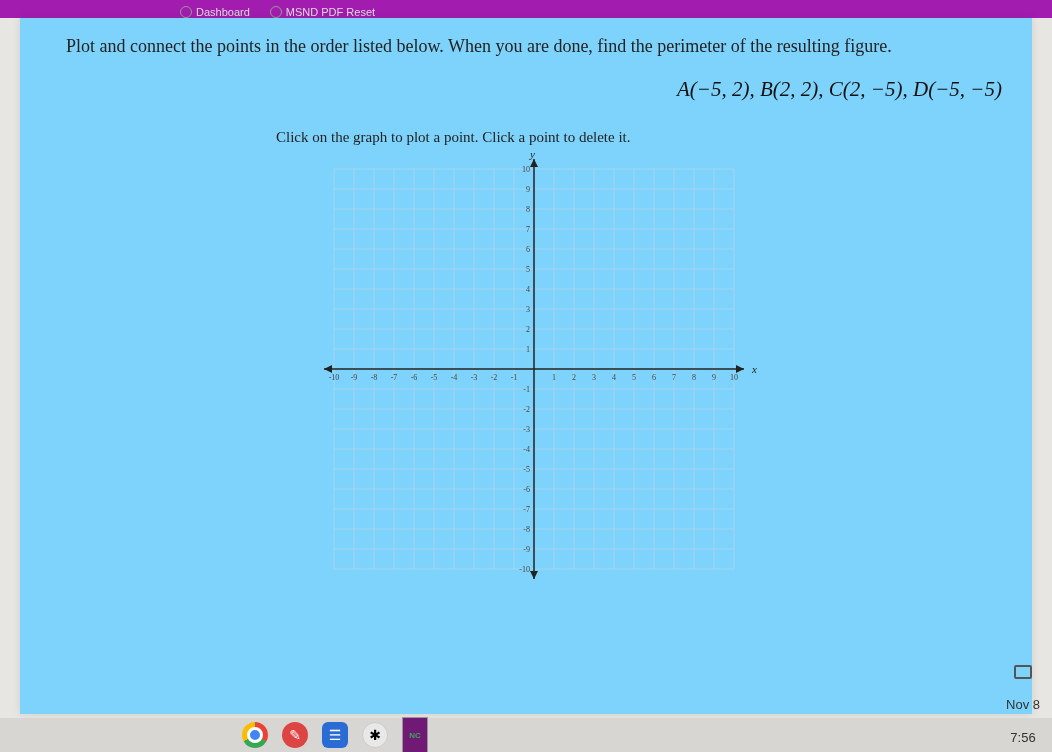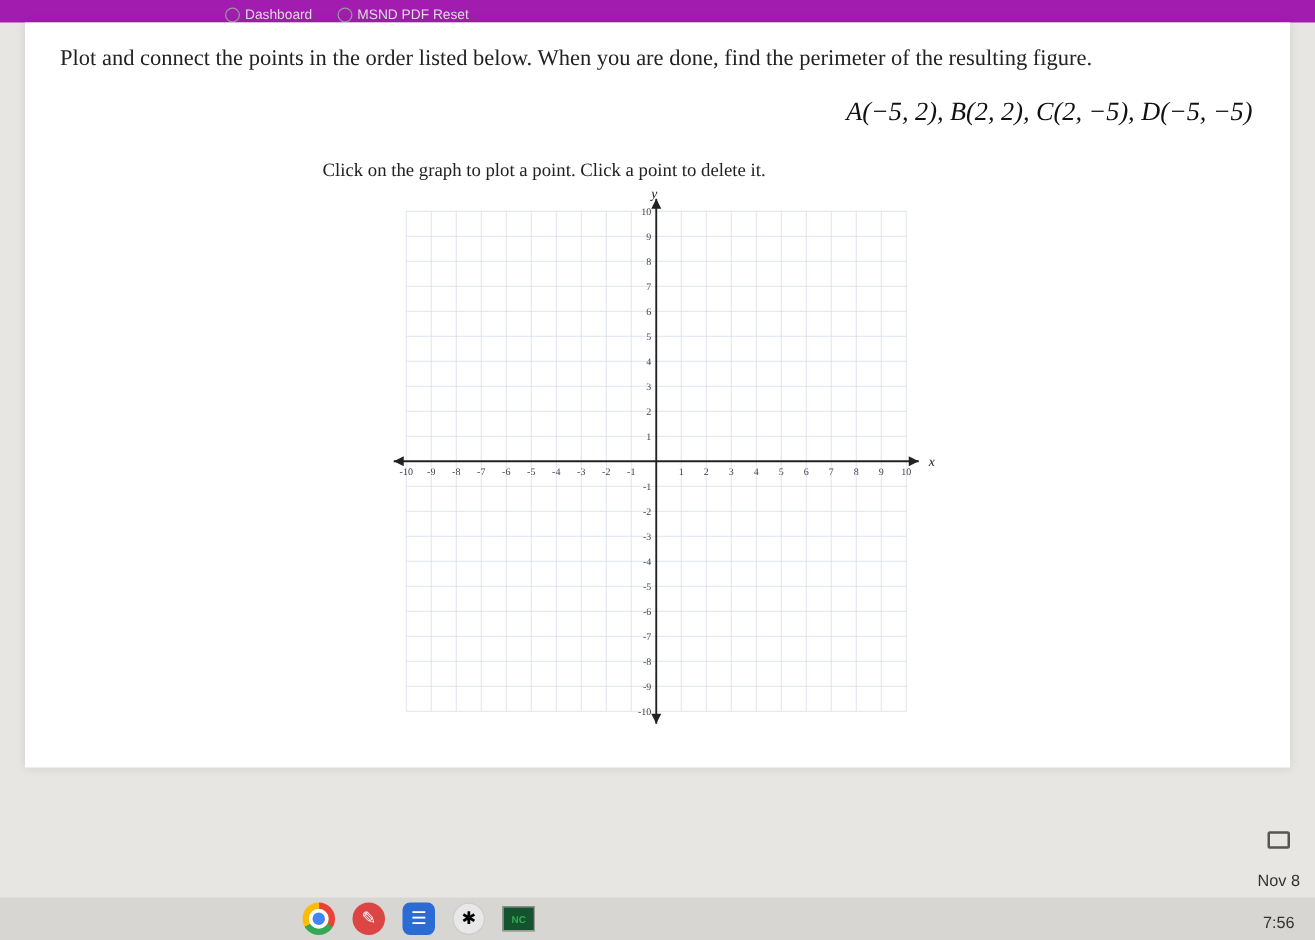--- a/index.html
+++ b/index.html
@@ -27,24 +27,24 @@
       align-items: center;
       gap: 4px;
     }
     .tab-icon {
       width: 12px; height: 12px;
       border-radius: 50%;
       border: 1px solid #999;
       display: inline-block;
     }
     .content-page {
-      background: #ffffff;
+      background: #7dd3fc;
       margin: 0 20px;
-      height: 596px;
-      padding: 18px 30px 10px 28px;
+      height: 696px;
+      padding: 18px 30px 10px 46px;
       box-shadow: 0 0 8px rgba(0,0,0,0.1);
       position: relative;
     }
     .question-text {
       font-size: 18px;
       color: #222;
       margin-bottom: 20px;
     }
     .points-formula {
       text-align: right;
@@ -120,22 +120,22 @@
       position: absolute;
       width: 10px; height: 10px;
       background: #4285f4;
       border: 3px solid #fff;
       border-radius: 50%;
     }
     .red-icon { background: #d44; color: #fff; }
     .blue-icon { background: #2a6cd4; color: #fff; border-radius: 6px; }
     .gray-icon { background: #e8e8e8; border: 1px solid #ccc; }
     .nc-icon {
-      width: 26px; height: 20px;
-      background: #14532d;
+      width: 26px; height: 36px;
+      background: #701a75;
       border: 1px solid #999;
       font-family: Arial; font-size: 8px;
       display: flex; align-items: center; justify-content: center;
       font-weight: bold;
       color: #3a5;
     }
     .taskbar-right {
       display: flex;
       align-items: center;
       gap: 18px;

